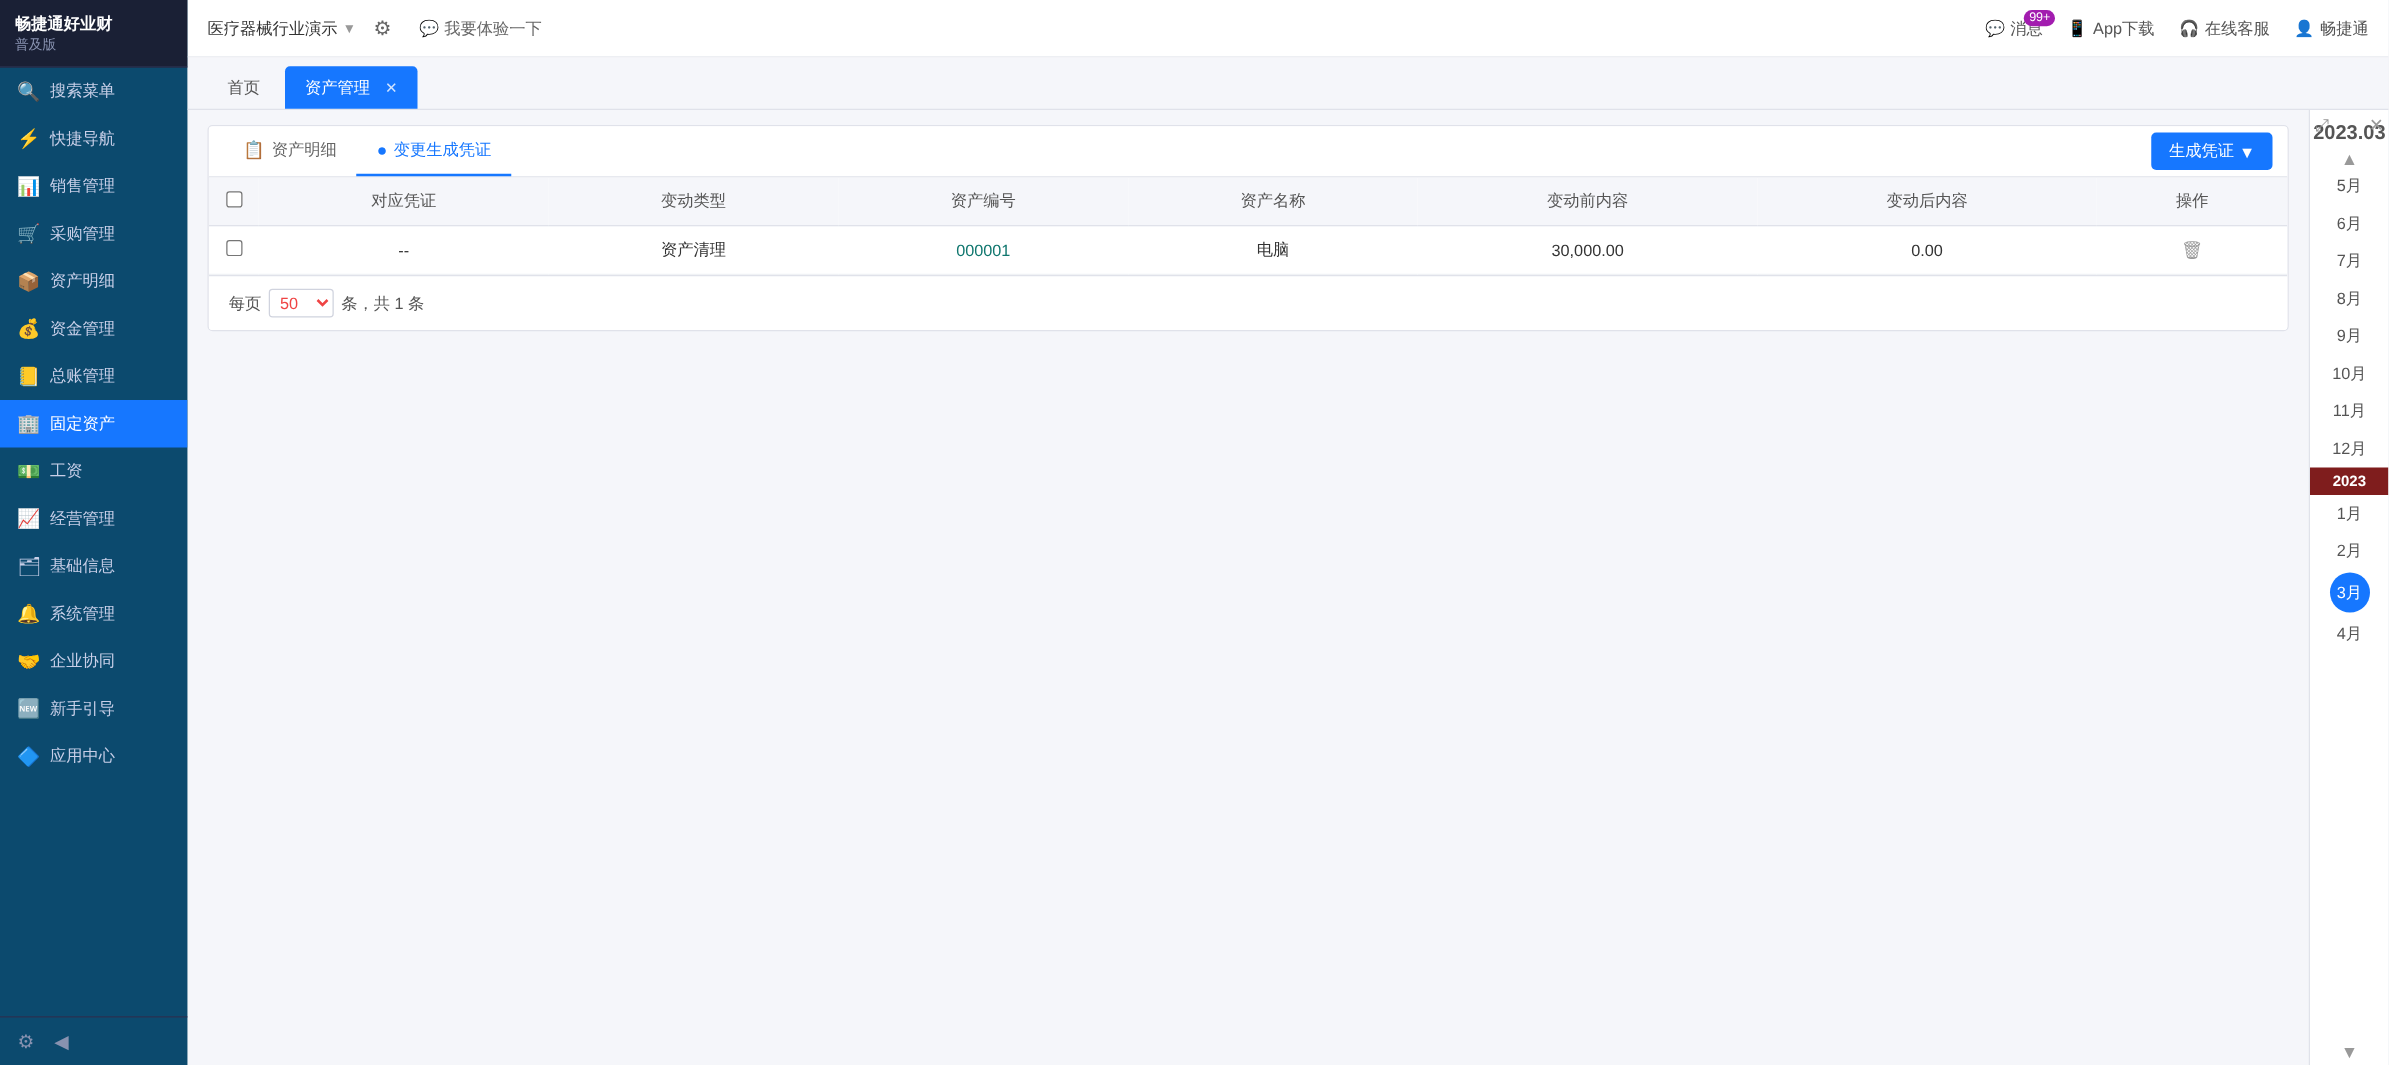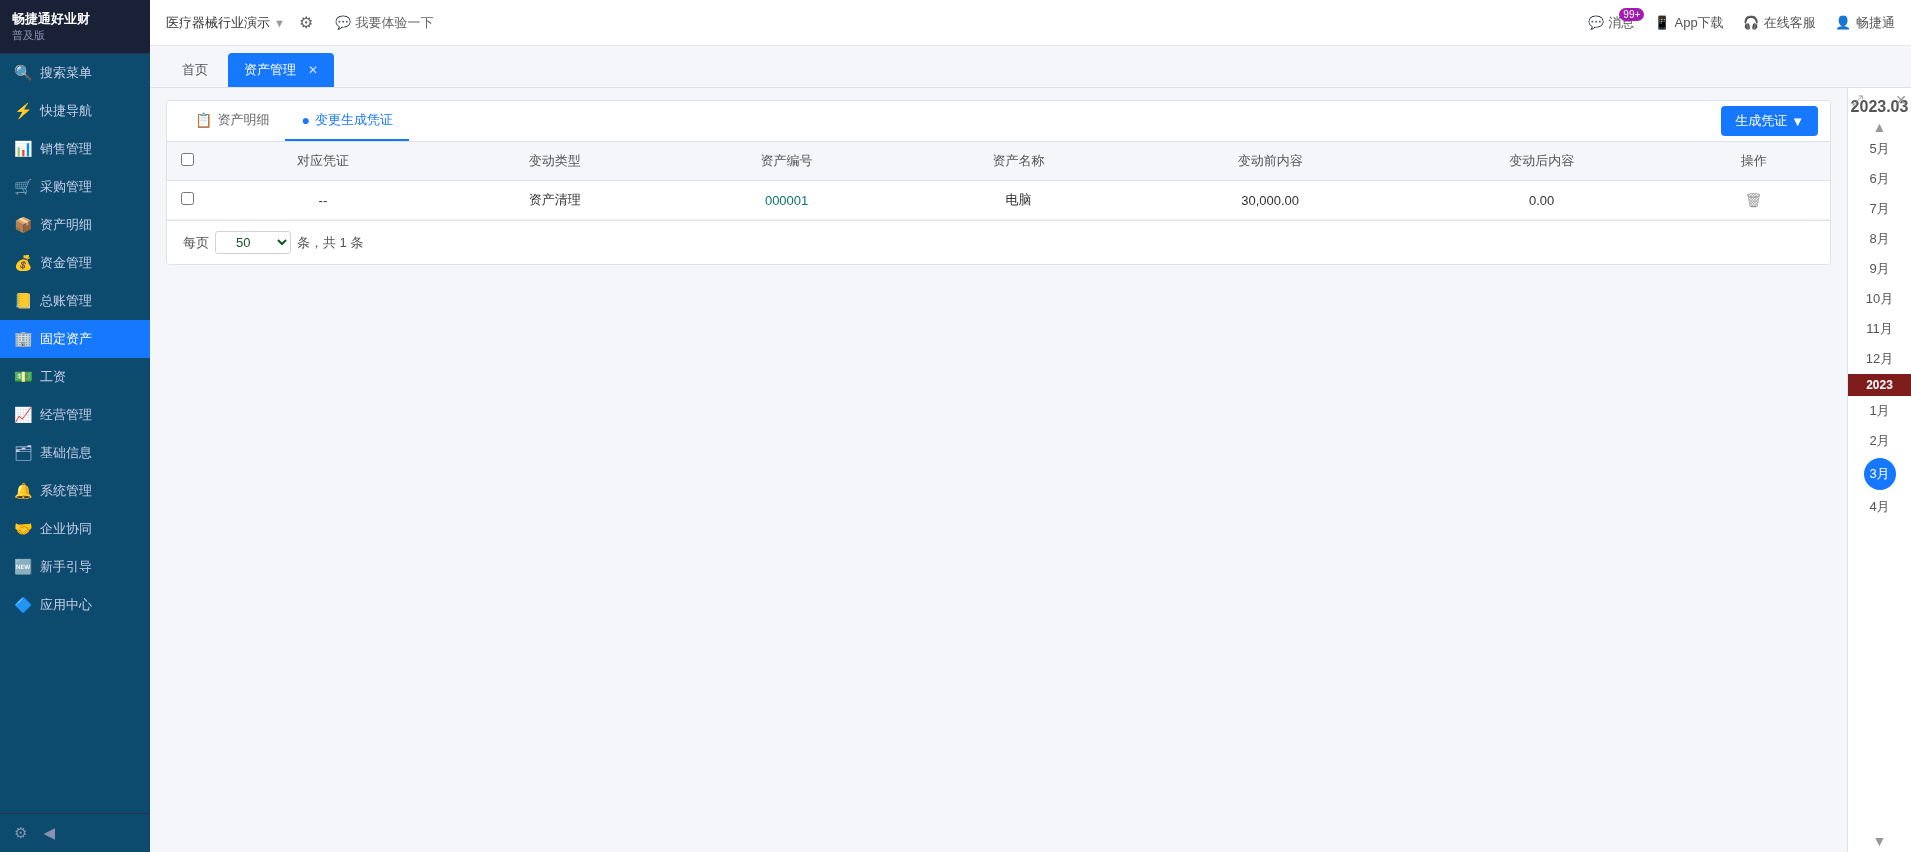--- a/index.html
+++ b/index.html
@@ -227,23 +227,23 @@
       color: #555;
       display: flex;
       align-items: center;
       gap: 6px;
       border-top: 1px solid #e0e2ea;
       background: #fff;
     }
     .per-page-select {
       border: 1px solid #d0d3de;
       border-radius: 3px;
-      padding: 2px 16px;
-      font-size: 13px;
-      color: #14532d;
+      padding: 2px 4px;
+      font-size: 13px;
+      color: #ef4444;
       background: #fff;
     }
 
     
     .calendar-panel {
       width: 64px;
       background: #fff;
       border-left: 1px solid #e0e2ea;
       display: flex;
       flex-direction: column;

